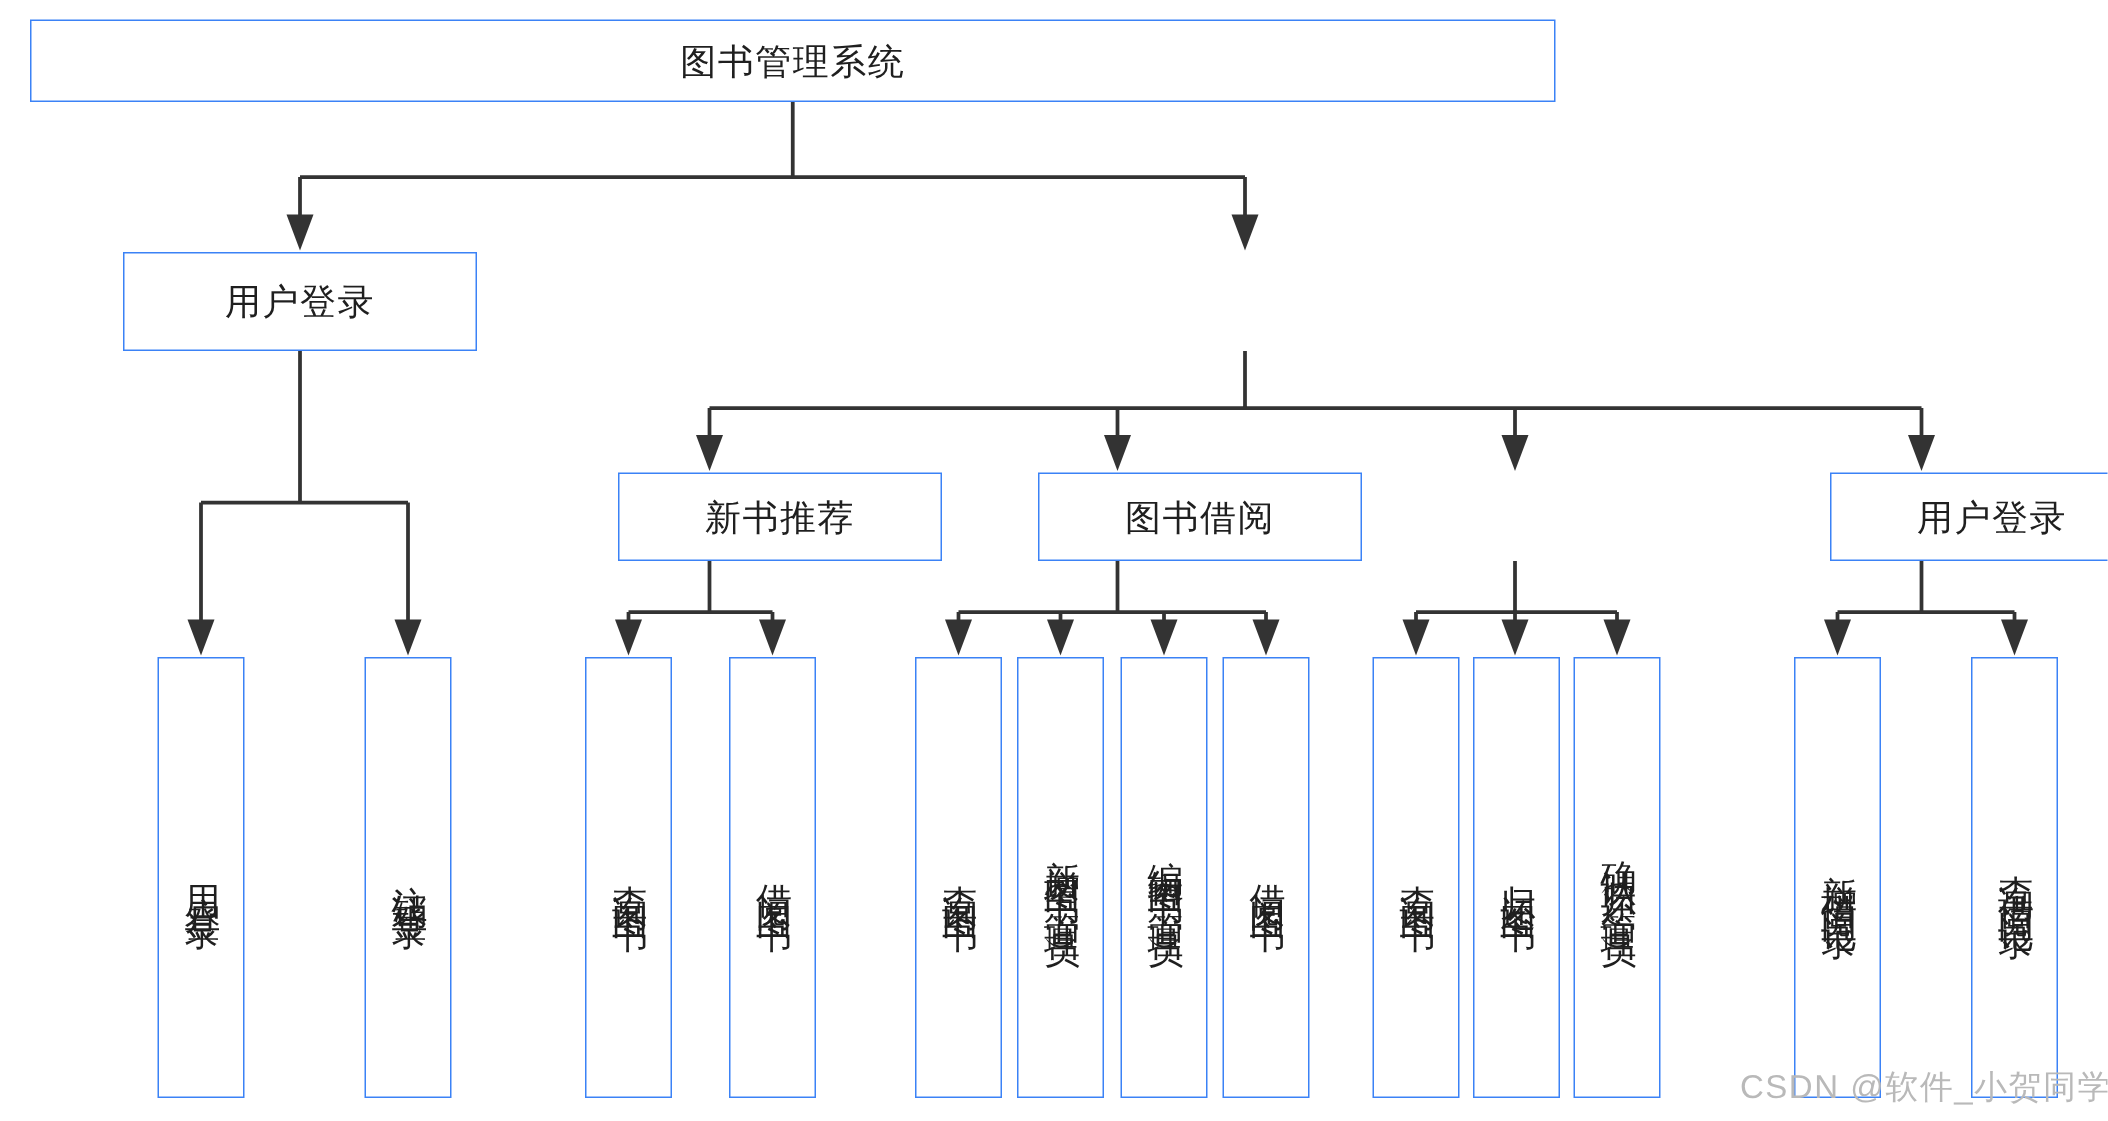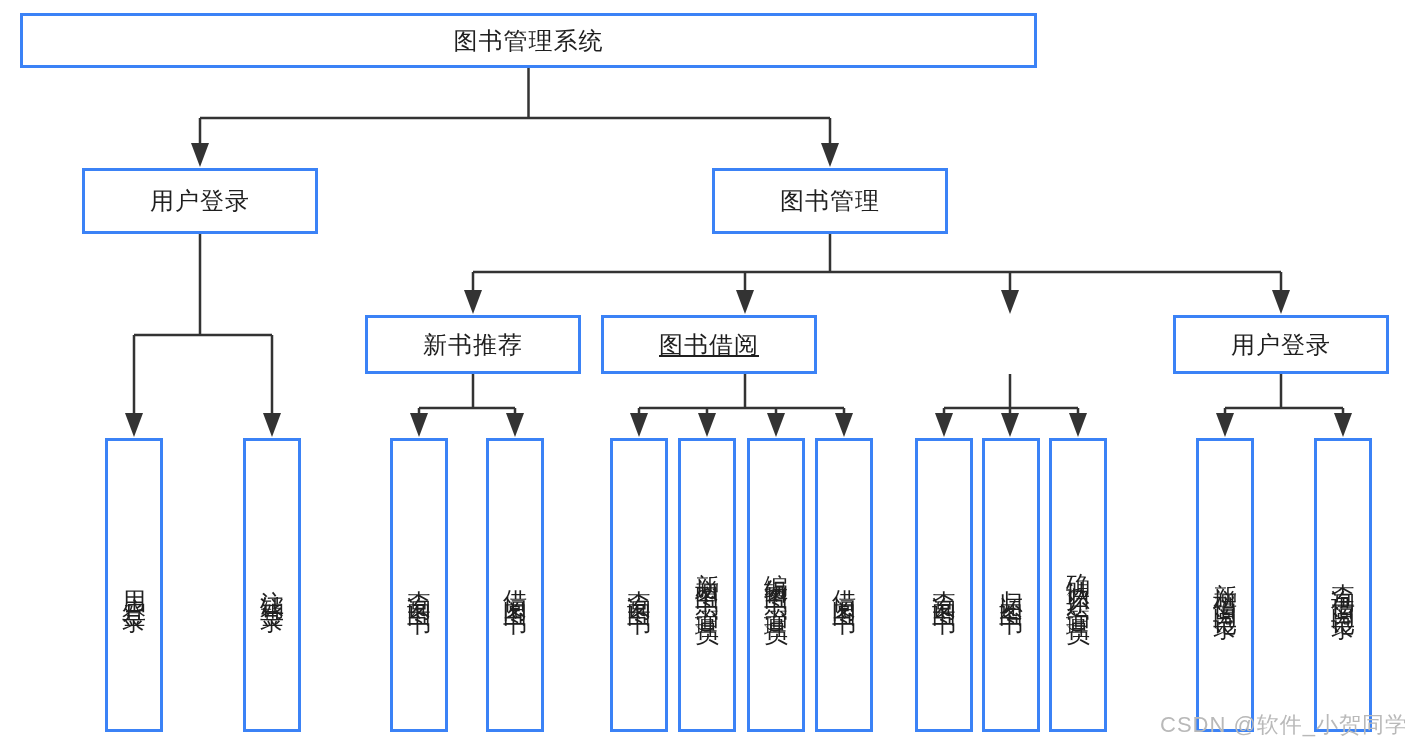--- a/index.html
+++ b/index.html
@@ -6,30 +6,30 @@
   body{
     width:1405px;height:747px;position:relative;overflow:hidden;
     background:#ffffff;
     font-family:"Liberation Sans","DejaVu Sans",sans-serif;
     color:#1f1f1f;
   }
   #canvas{position:absolute;left:0;top:0;width:1405px;height:747px;}
   svg.connectors{position:absolute;left:0;top:0;z-index:1;}
   .node{
     position:absolute;box-sizing:border-box;z-index:2;
-    border:3px solid #3b82f6;background:#ffffff;
+    border:1px solid #3b82f6;background:#ffffff;
     display:flex;align-items:center;justify-content:center;
     text-align:center;
   }
   .hnode{font-size:24px;letter-spacing:1px;}
   .root{left:20px;top:13px;width:1017px;height:55px;}
   .lvl2a{left:82px;top:168px;width:236px;height:66px;}
   .lvl2b{left:712px;top:168px;width:236px;height:66px;}
-  .lvl3{top:315px;width:216px;height:59px;}
-  .m0{left:365px;} .m1{left:601px;text-decoration:underline;} .m2{left:902px;} .m3{left:1173px;}
+  .lvl3{top:315px;width:216px;height:59px;margin-left:47px;}
+  .m0{left:365px;} .m1{left:645px;} .m2{left:902px;} .m3{left:1173px;}
   .leaf{top:438px;width:58px;height:294px;}
   .leaf .vtext{
     writing-mode:vertical-rl;text-orientation:mixed;
     font-size:24px;letter-spacing:7px;line-height:1;white-space:nowrap;
   }
   .l-a0{left:105px;}  .l-a1{left:243px;}
   .l-b0{left:390px;}  .l-b1{left:486px;}
   .l-c0{left:610px;}  .l-c1{left:678px;} .l-c2{left:747px;} .l-c3{left:815px;}
   .l-d0{left:915px;}  .l-d1{left:982px;} .l-d2{left:1049px;}
   .l-e0{left:1196px;} .l-e1{left:1314px;}
@@ -76,23 +76,20 @@
     </g>
   </svg>
 
   <div class="node hnode root">
     <span>图书管理系统</span>
   </div>
 
   <div class="node hnode lvl2a">
     <span>用户登录</span>
   </div>
-  <div class="node hnode lvl2b">
-    <span>图书管理</span>
-  </div>
 
   <div class="node hnode lvl3 m0">
     <span>新书推荐</span>
   </div>
   <div class="node hnode lvl3 m1">
     <span>图书借阅</span>
   </div>
   <div class="node hnode lvl3 m3">
     <span>用户登录</span>
   </div>

